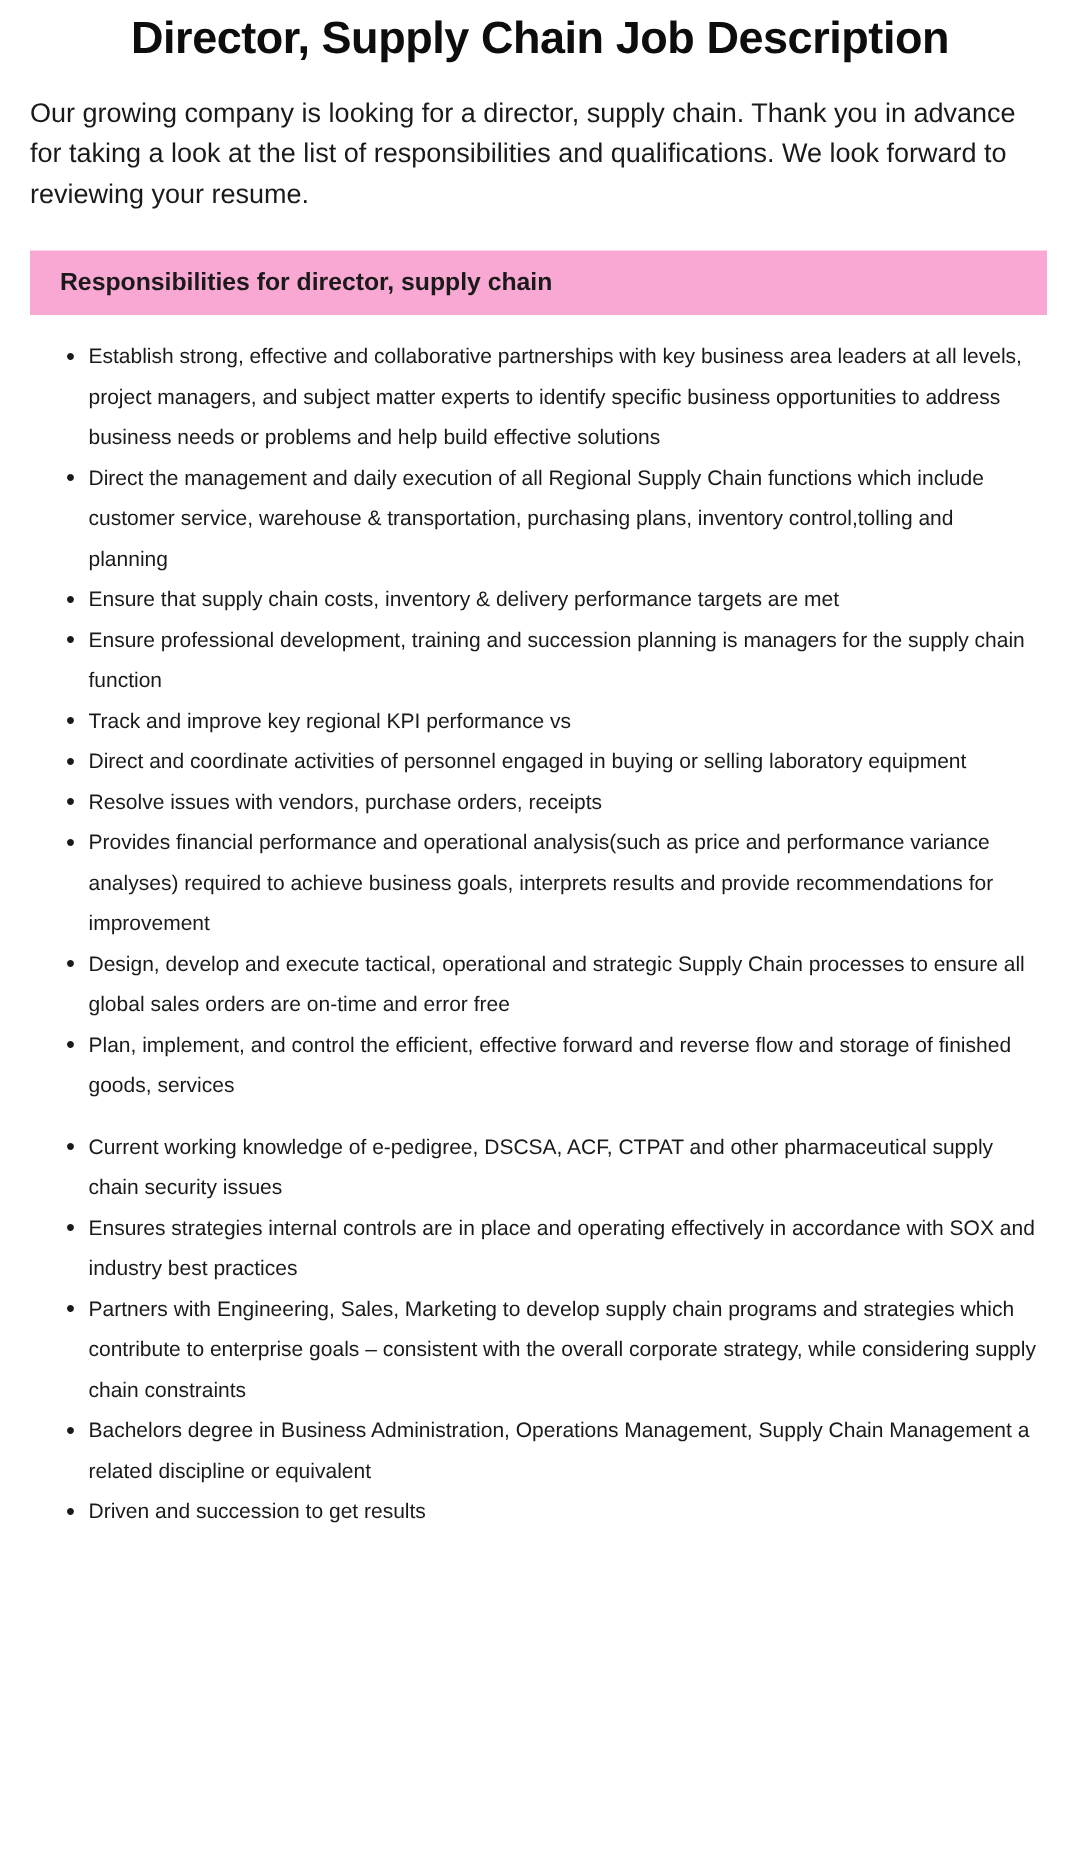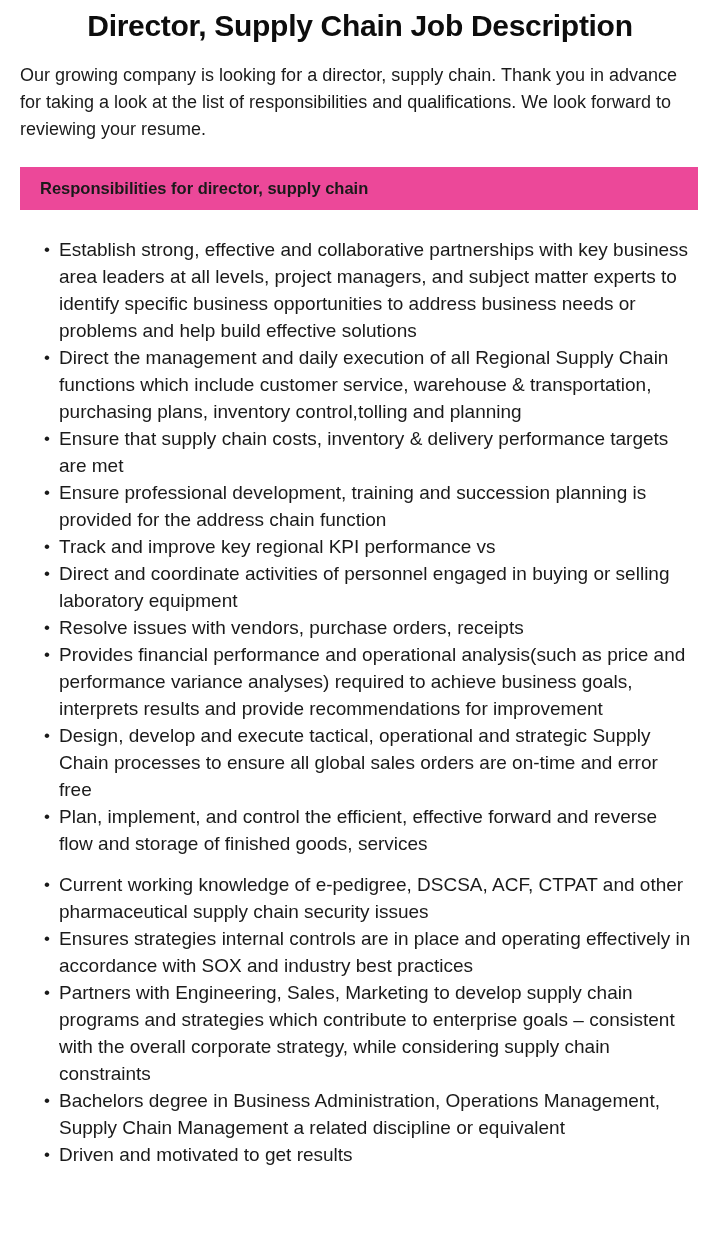--- a/index.html
+++ b/index.html
@@ -31,37 +31,37 @@
     line-height: 40px;
   }
   .intro {
     font-size: 18px;
     line-height: 27px;
     color: #1a1a1a;
     margin: 0;
     padding: 16px 28px 0 20px;
   }
   .section-header {
-    background: #ec4899;
-    margin: 24px 22px 12px 20px;
+    background: #f9a8d4;
+    margin: 24px 22px 0 20px;
     padding: 12px 0 12px 20px;
     box-sizing: border-box;
     font-size: 16.5px;
     font-weight: bold;
     color: #1a1a1a;
     line-height: 19px;
   }
   ul.bullets {
     list-style: none;
     margin: 0;
     padding: 14px 28px 0 20px;
   }
   ul.bullets li {
     position: relative;
-    font-size: 19px;
+    font-size: 14px;
     line-height: 27px;
     color: #1a1a1a;
     padding-left: 39px;
     margin: 0 0 0 0;
   }
   ul.bullets li::before {
     content: "\2022";
     position: absolute;
     left: 24px;
     top: 0;
@@ -81,32 +81,32 @@
   <h1 class="doc-title">Director, Supply Chain Job Description</h1>
 
   <p class="intro">Our growing company is looking for a director, supply chain. Thank you in advance for taking a look at the list of responsibilities and qualifications. We look forward to reviewing your resume.</p>
 
   <div class="section-header">Responsibilities for director, supply chain</div>
 
   <ul class="bullets">
     <li>Establish strong, effective and collaborative partnerships with key business area leaders at all levels, project managers, and subject matter experts to identify specific business opportunities to address business needs or problems and help build effective solutions</li>
     <li>Direct the management and daily execution of all Regional Supply Chain functions which include customer service, warehouse &amp; transportation, purchasing plans, inventory control,tolling and planning</li>
     <li>Ensure that supply chain costs, inventory &amp; delivery performance targets are met</li>
-    <li>Ensure professional development, training and succession planning is provided for the address chain function</li>
+    <li>Ensure professional development, training and succession planning is managers for the supply chain function</li>
     <li>Track and improve key regional KPI performance vs</li>
     <li>Direct and coordinate activities of personnel engaged in buying or selling laboratory equipment</li>
     <li>Resolve issues with vendors, purchase orders, receipts</li>
     <li>Provides financial performance and operational analysis(such as price and performance variance analyses) required to achieve business goals, interprets results and provide recommendations for improvement</li>
     <li>Design, develop and execute tactical, operational and strategic Supply Chain processes to ensure all global sales orders are on-time and error free</li>
     <li>Plan, implement, and control the efficient, effective forward and reverse flow and storage of finished goods, services</li>
   </ul>
 
 
   <ul class="bullets">
     <li>Current working knowledge of e-pedigree, DSCSA, ACF, CTPAT and other pharmaceutical supply chain security issues</li>
     <li>Ensures strategies internal controls are in place and operating effectively in accordance with SOX and industry best practices</li>
     <li>Partners with Engineering, Sales, Marketing to develop supply chain programs and strategies which contribute to enterprise goals – consistent with the overall corporate strategy, while considering supply chain constraints</li>
     <li>Bachelors degree in Business Administration, Operations Management, Supply Chain Management a related discipline or equivalent</li>
-    <li>Driven and motivated to get results</li>
+    <li>Driven and succession to get results</li>
   </ul>
 
   <div class="spacer-bottom"></div>
 </div>
 
 </body></html>

